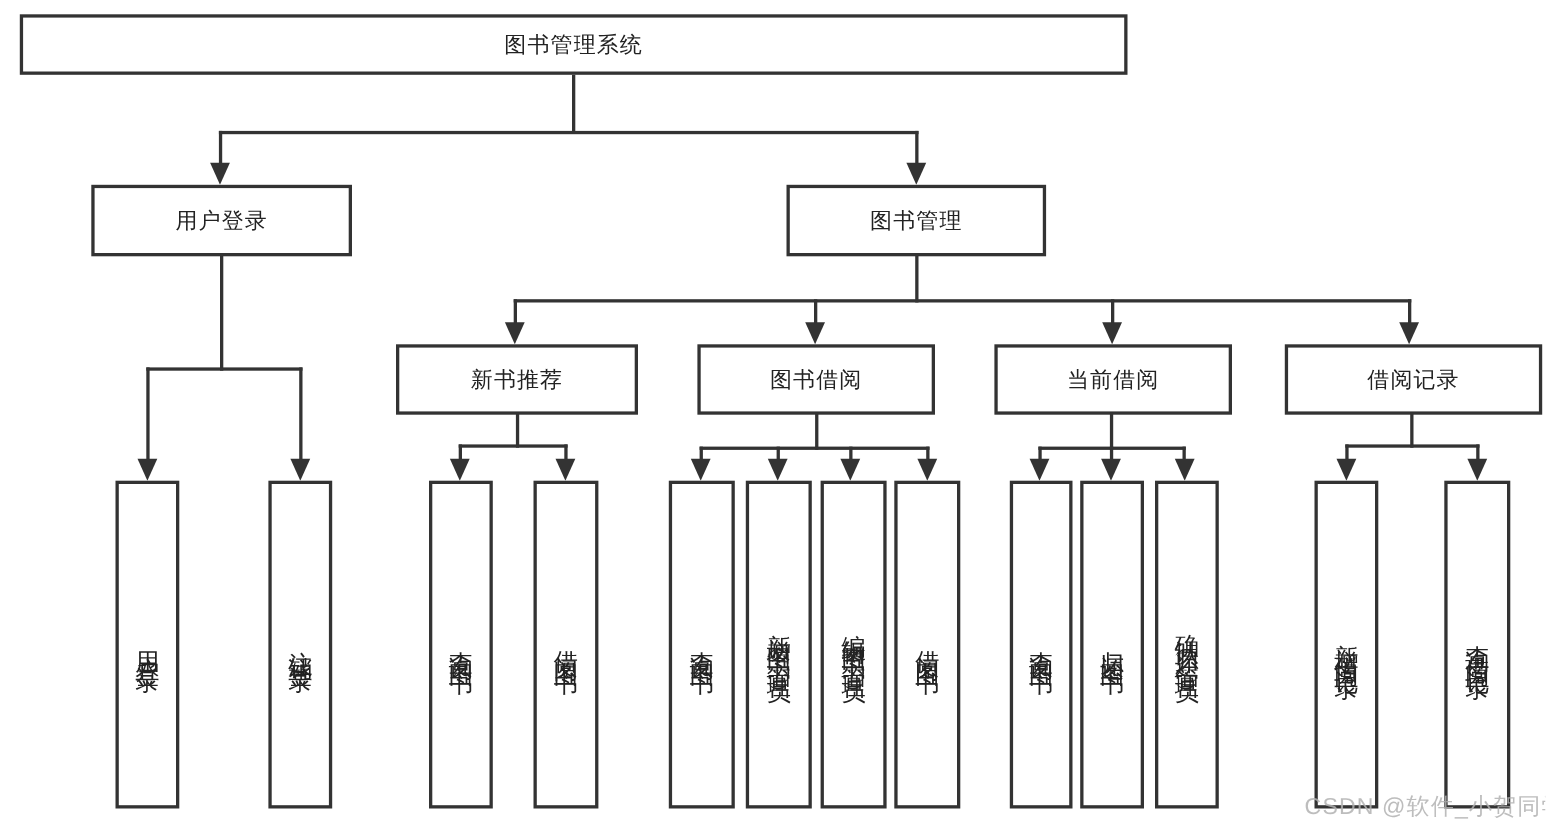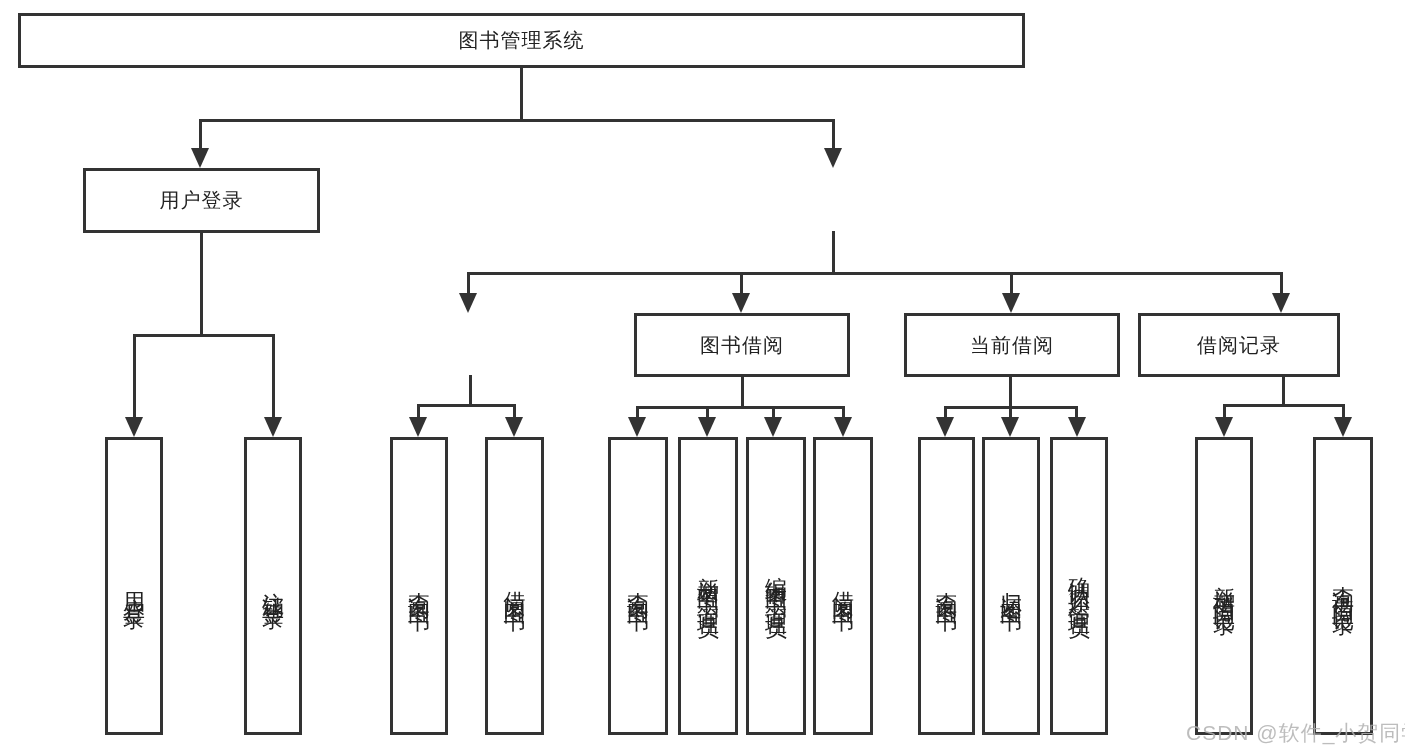--- a/index.html
+++ b/index.html
@@ -57,46 +57,52 @@
   <i class="ln" style="left:520px;top:68px;width:3px;height:53px;"></i>
   <i class="ln" style="left:199px;top:119px;width:636px;height:3px;"></i>
   <i class="ln" style="left:199px;top:119px;width:3px;height:31px;"></i>
   <i class="ar" style="left:191px;top:148px;"></i>
   <i class="ln" style="left:832px;top:119px;width:3px;height:31px;"></i>
   <i class="ar" style="left:824px;top:148px;"></i>
 
   <div class="box hbox" style="left:83px;top:168px;width:237px;height:65px;">
     <span>用户登录</span>
   </div>
+  <div class="box hbox" style="left:715px;top:168px;width:236px;height:65px;">
+    <span>图书管理</span>
+  </div>
 
   <i class="ln" style="left:200px;top:231px;width:3px;height:106px;"></i>
   <i class="ln" style="left:133px;top:334px;width:142px;height:3px;"></i>
   <i class="ln" style="left:133px;top:334px;width:3px;height:84px;"></i>
   <i class="ar" style="left:125px;top:417px;"></i>
   <i class="ln" style="left:272px;top:334px;width:3px;height:84px;"></i>
   <i class="ar" style="left:264px;top:417px;"></i>
 
   <i class="ln" style="left:832px;top:231px;width:3px;height:44px;"></i>
   <i class="ln" style="left:467px;top:272px;width:816px;height:3px;"></i>
   <i class="ln" style="left:467px;top:272px;width:3px;height:23px;"></i>
   <i class="ar" style="left:459px;top:293px;"></i>
   <i class="ln" style="left:740px;top:272px;width:3px;height:23px;"></i>
   <i class="ar" style="left:732px;top:293px;"></i>
   <i class="ln" style="left:1010px;top:272px;width:3px;height:23px;"></i>
   <i class="ar" style="left:1002px;top:293px;"></i>
   <i class="ln" style="left:1280px;top:272px;width:3px;height:23px;"></i>
   <i class="ar" style="left:1272px;top:293px;"></i>
 
+  <div class="box hbox" style="left:360px;top:313px;width:220px;height:64px;">
+    <span>新书推荐</span>
+  </div>
   <div class="box hbox" style="left:904px;top:313px;width:216px;height:64px;">
     <span>当前借阅</span>
   </div>
   <div class="box hbox" style="left:634px;top:313px;width:216px;height:64px;">
     <span>图书借阅</span>
   </div>
-  <div class="box hbox" style="left:1138px;top:313px;width:202px;height:64px;">
+  <div class="box hbox" style="left:1168px;top:313px;width:234px;height:64px;">
     <span>借阅记录</span>
   </div>
 
   <i class="ln" style="left:469px;top:375px;width:3px;height:32px;"></i>
   <i class="ln" style="left:417px;top:404px;width:99px;height:3px;"></i>
   <i class="ln" style="left:417px;top:404px;width:3px;height:15px;"></i>
   <i class="ar" style="left:409px;top:417px;"></i>
   <i class="ln" style="left:513px;top:404px;width:3px;height:15px;"></i>
   <i class="ar" style="left:505px;top:417px;"></i>
 

